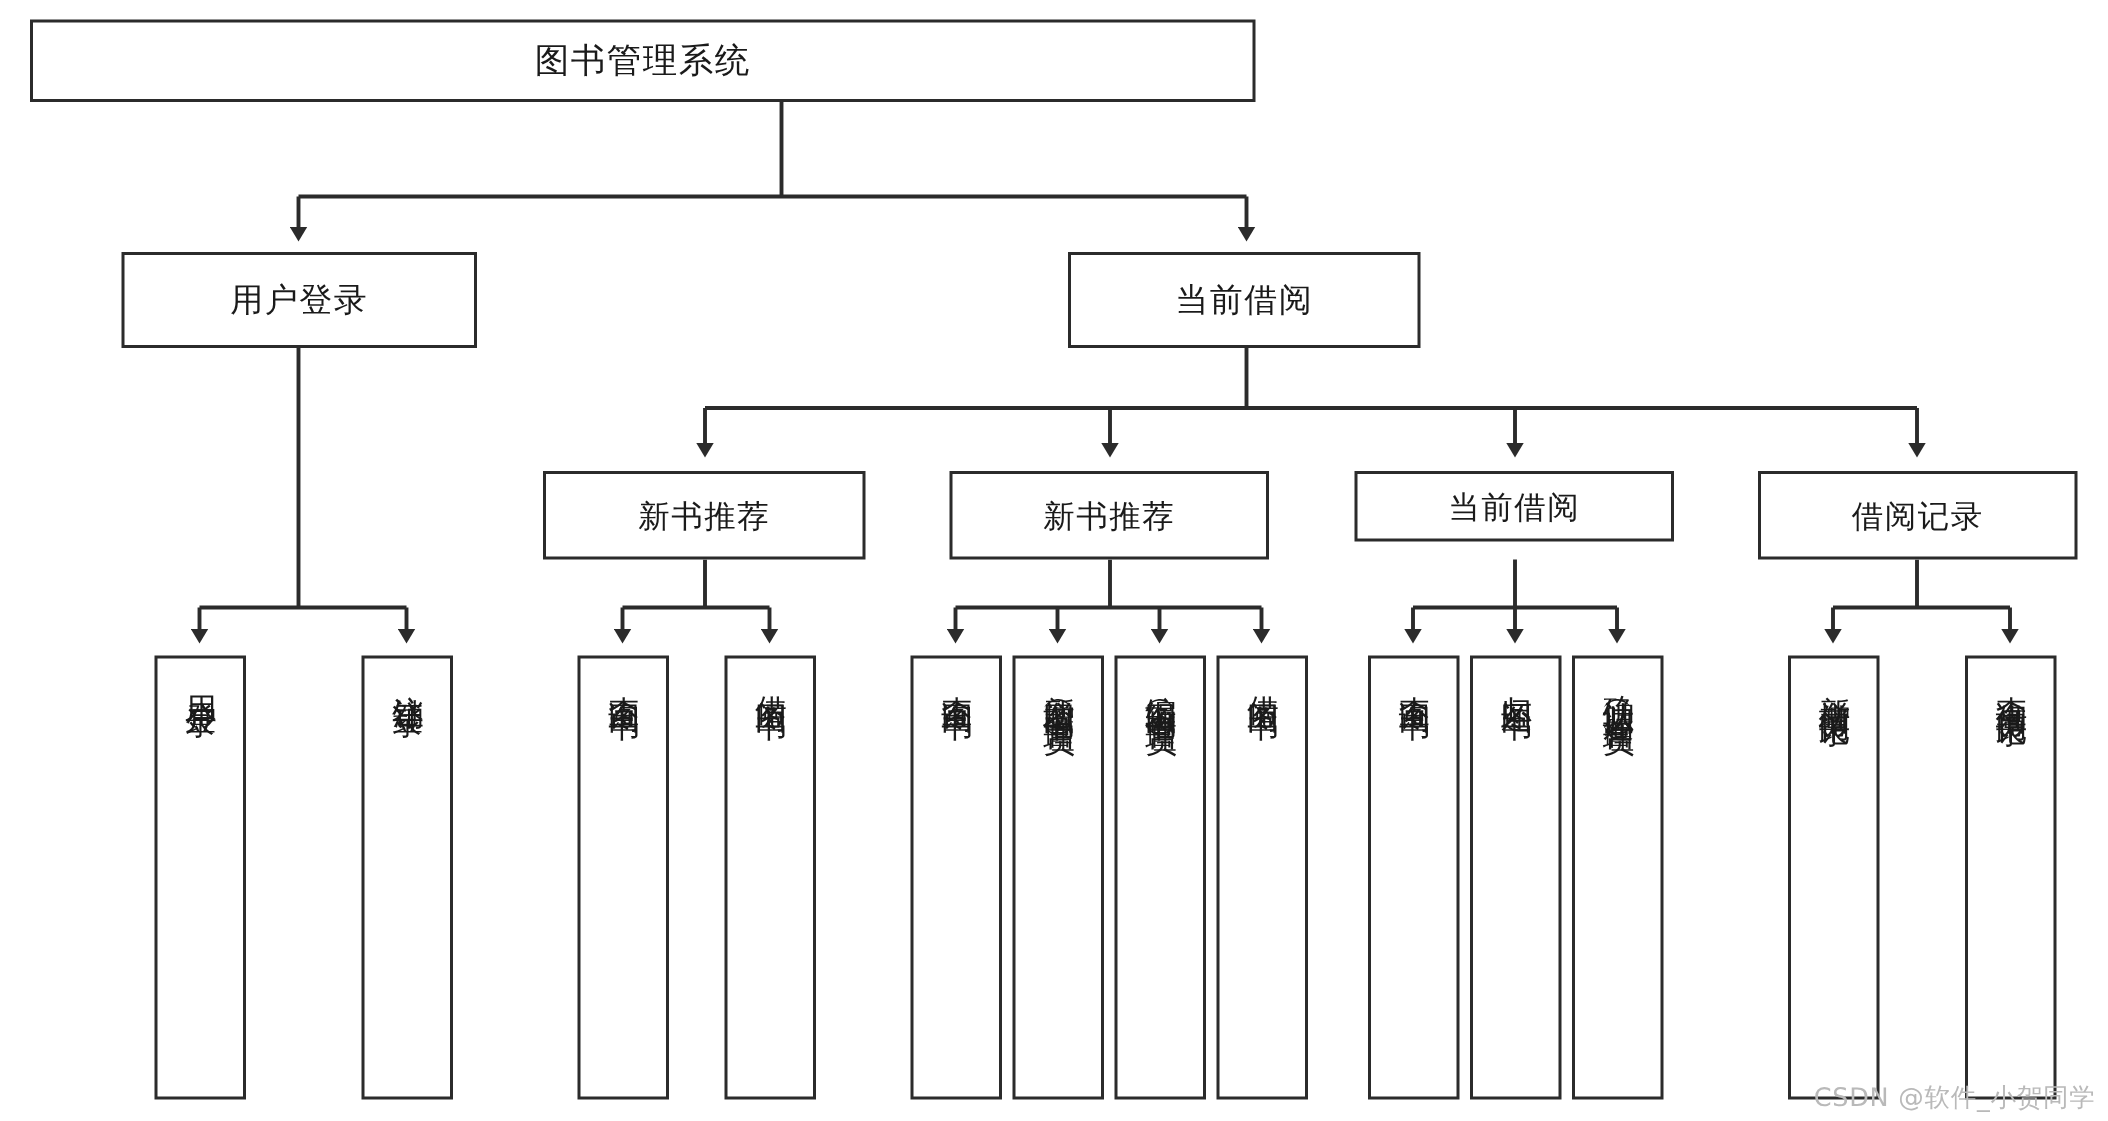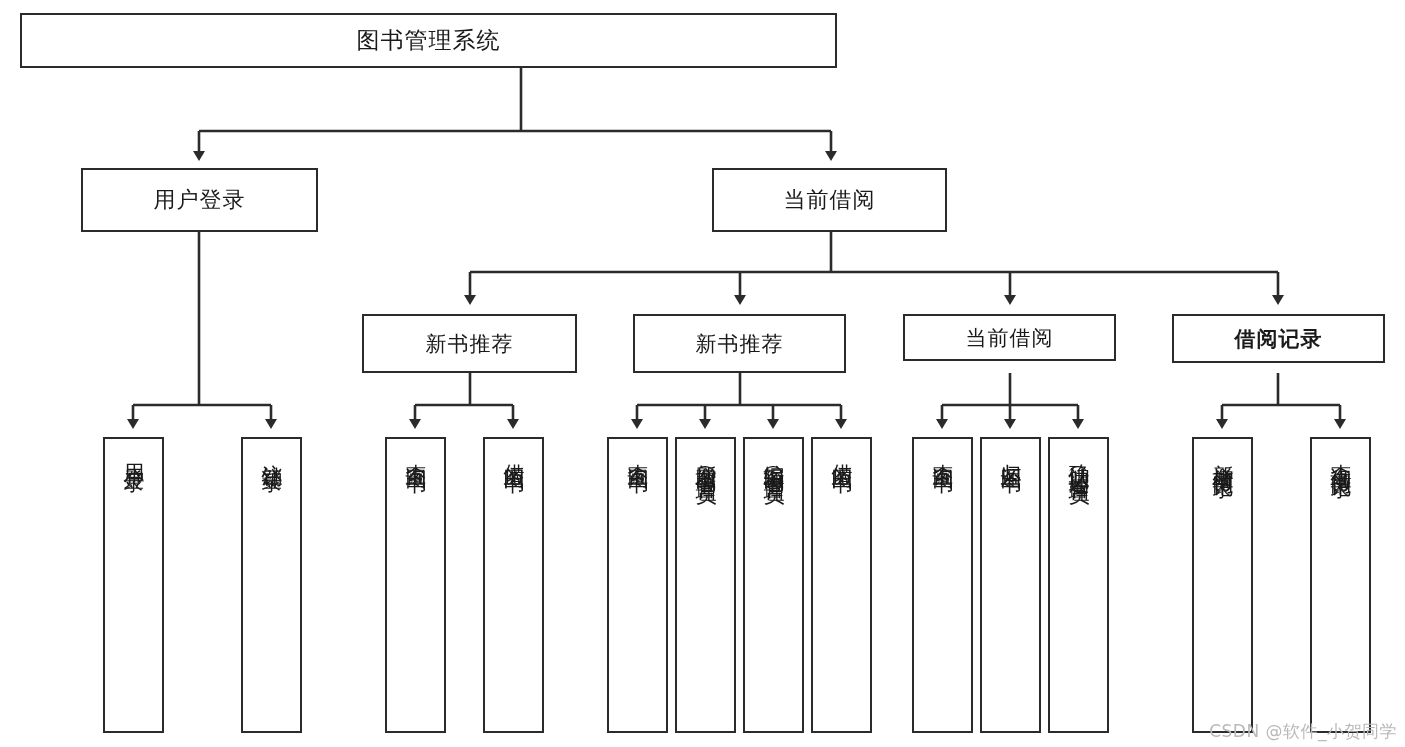--- a/index.html
+++ b/index.html
@@ -147,21 +147,21 @@
   </div>
 
   <div class="node level3" style="left:633px; top:314px; width:213px; height:59px;">
     <span>新书推荐</span>
   </div>
 
   <div class="node level3" style="left:903px; top:314px; width:213px; height:47px;">
     <span>当前借阅</span>
   </div>
 
-  <div class="node level3" style="left:1172px; top:314px; width:213px; height:49px;font-weight:bold;">
+  <div class="node level3" style="left:1172px; top:314px; width:213px; height:59px;">
     <span>借阅记录</span>
   </div>
 
   <div class="node leaf" style="left:103px; top:437px; width:61px; height:296px;">
     <span class="vtext">用户登录</span>
   </div>
   <div class="node leaf" style="left:241px; top:437px; width:61px; height:296px;">
     <span class="vtext">注销登录</span>
   </div>
 

